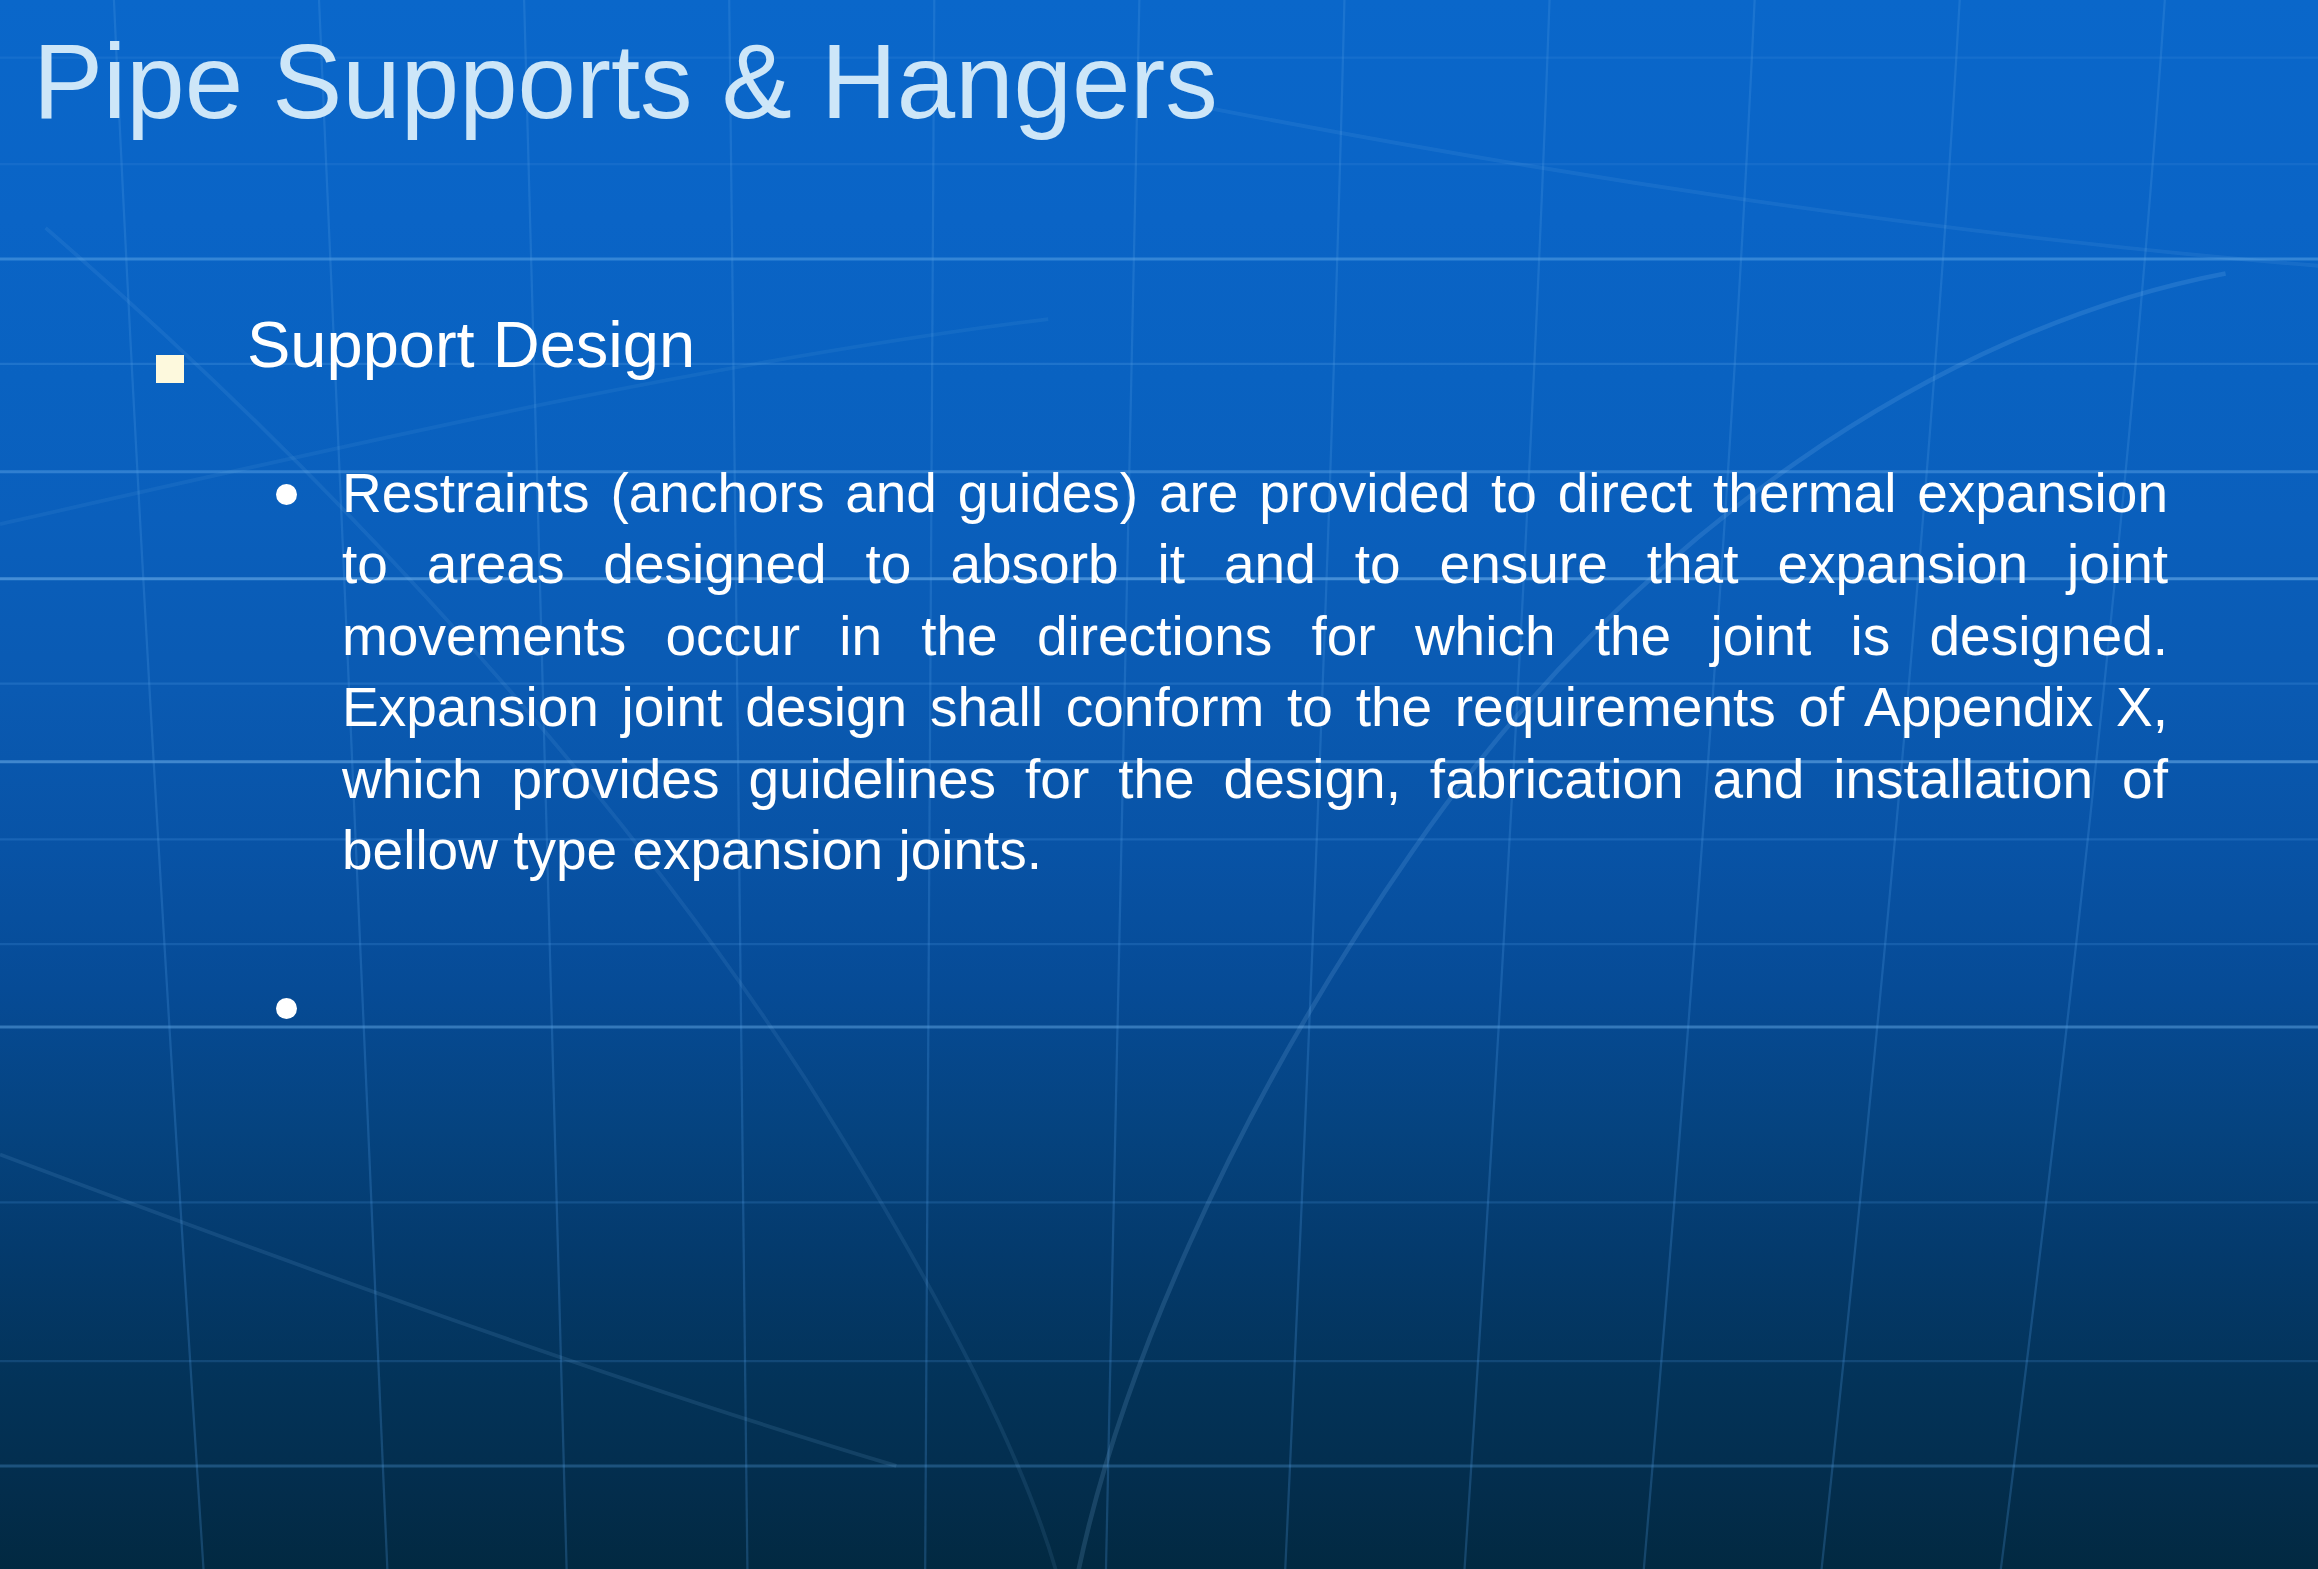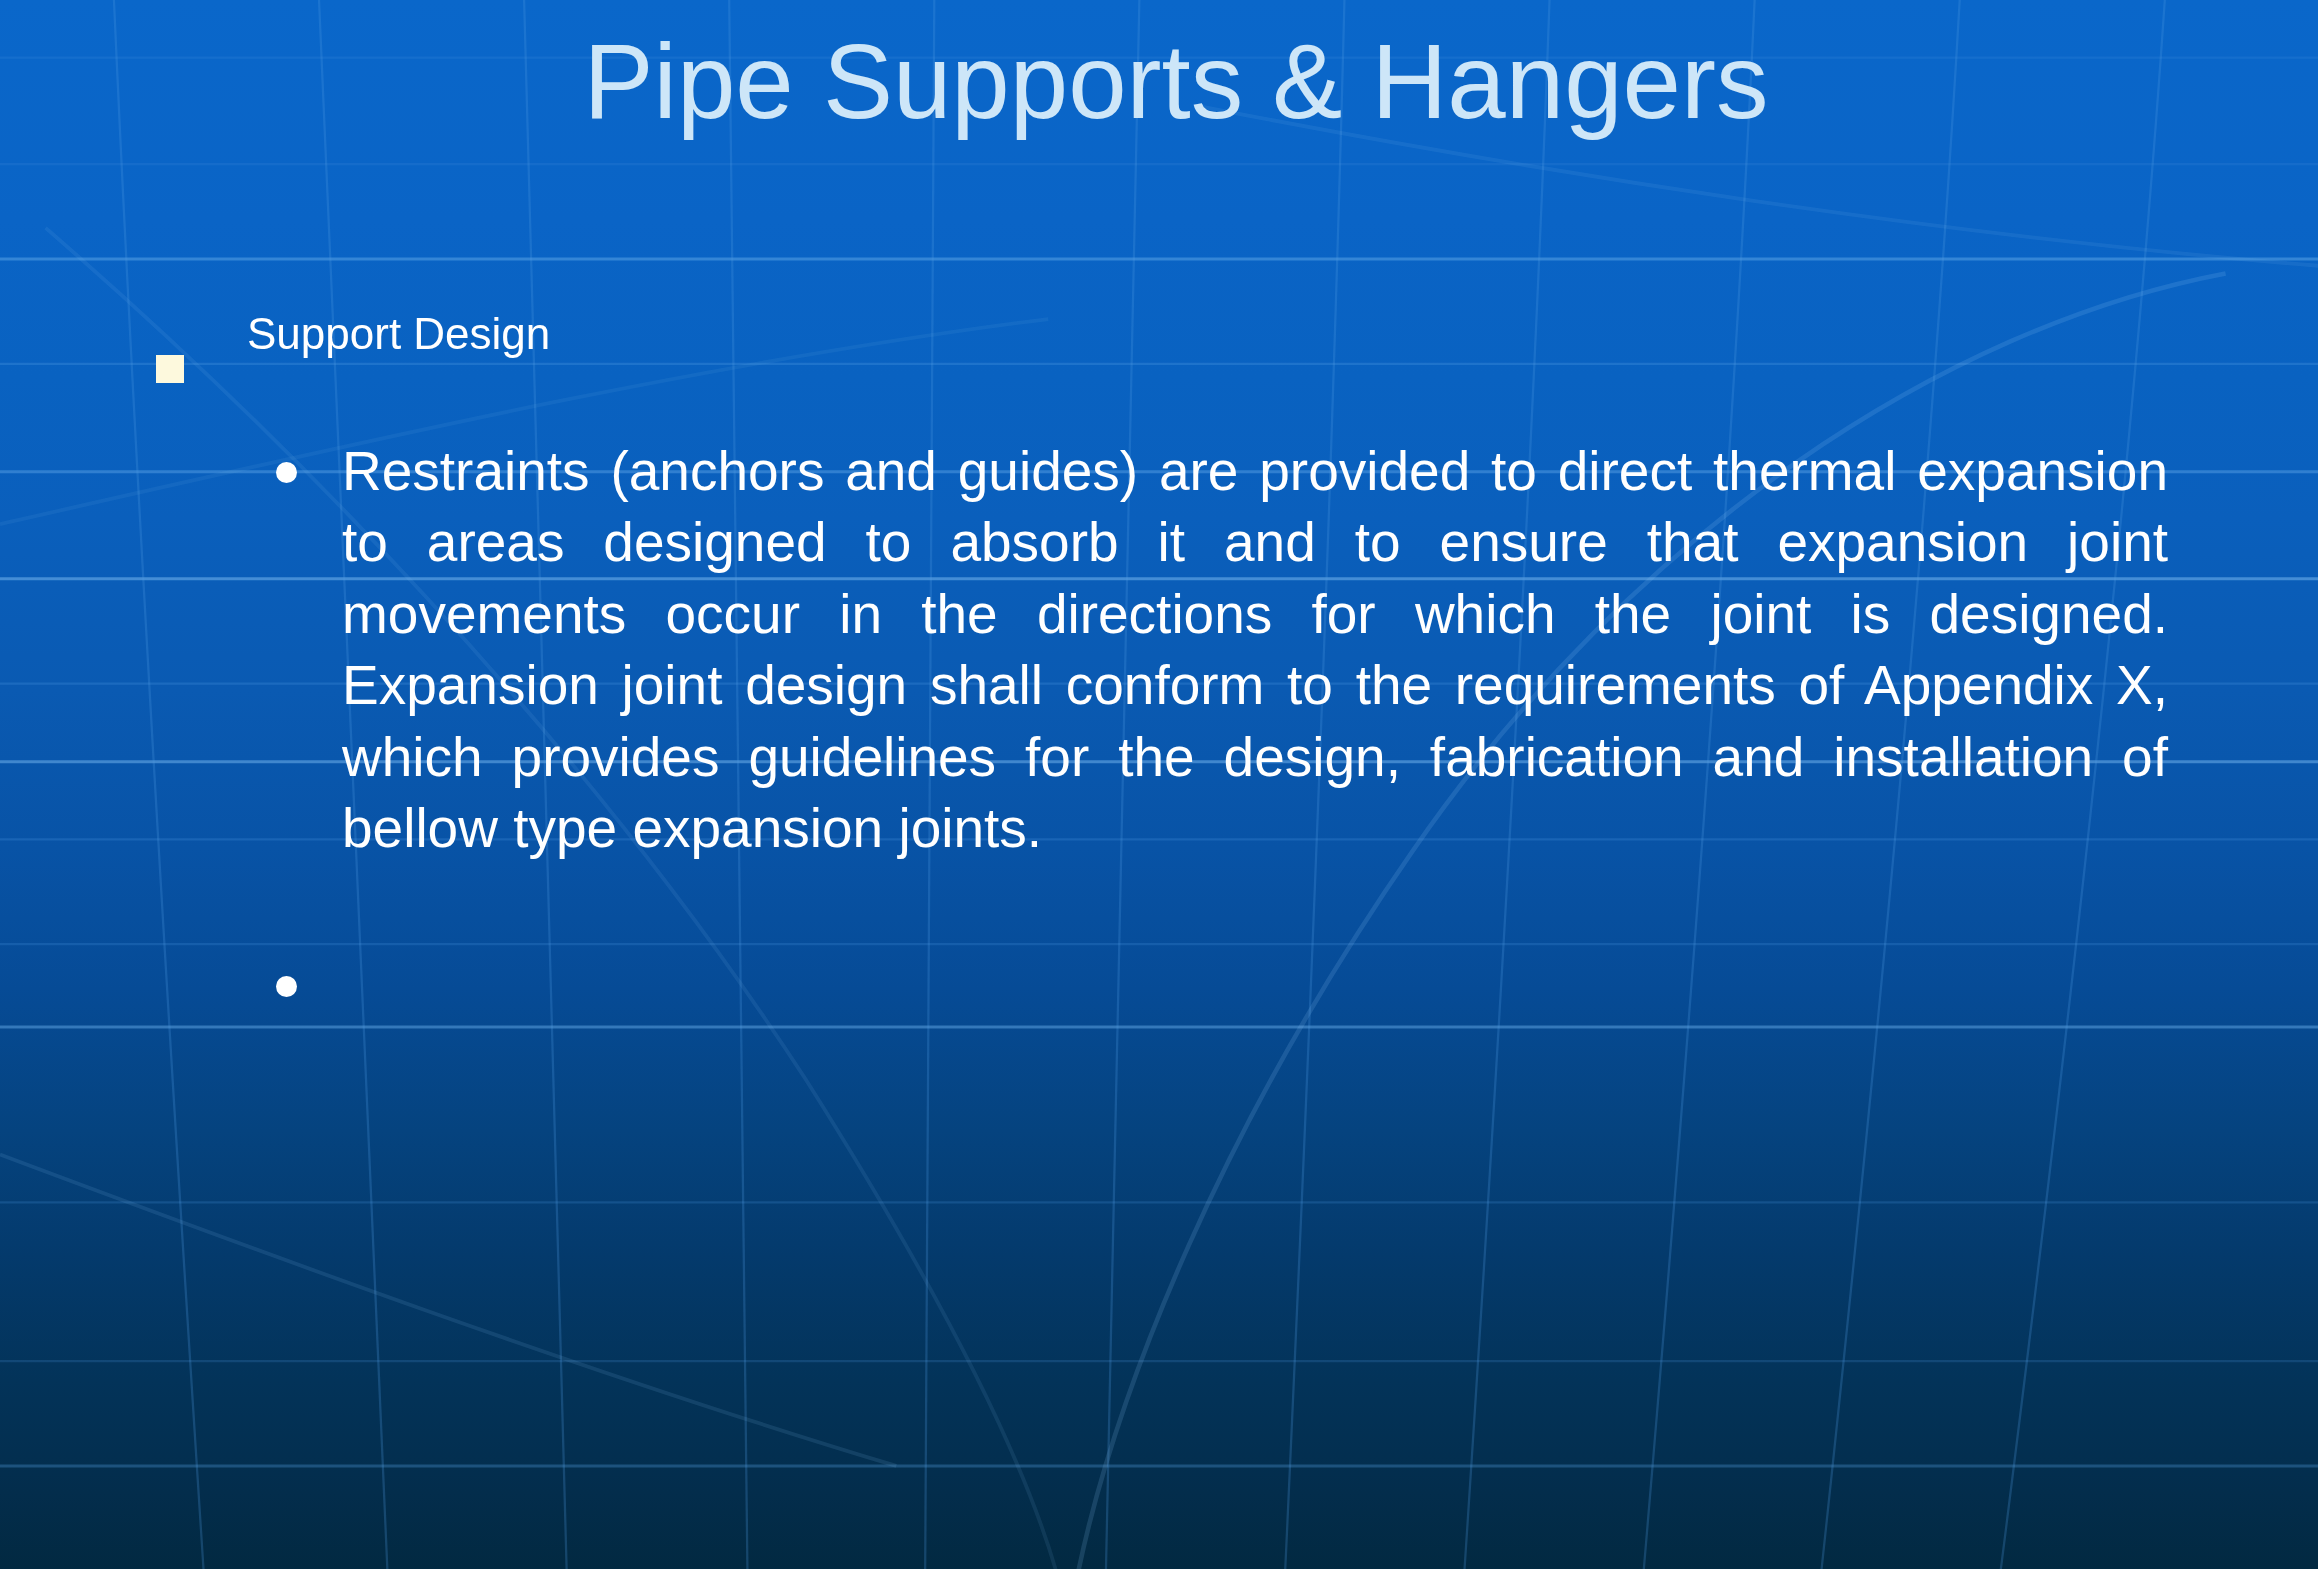--- a/index.html
+++ b/index.html
@@ -37,21 +37,20 @@
     height: 100%;
     pointer-events: none;
   }
 
   
   .title-block {
     position: absolute;
     left: 0;
     right: 0;
     top: 29px;
-    text-align: center;
     margin-left: 33px;
   }
   .slide-title {
     display: inline-block;
     color: #cde6f8;
     font-size: 105px;
     line-height: 1.0;
     font-weight: 400;
     letter-spacing: 0px;
     white-space: nowrap;
@@ -63,21 +62,21 @@
     left: 148px;
     top: 311px;
     width: 2020px;
   }
 
   
   .l1 {
     position: relative;
     padding-left: 99px;
     color: #ffffff;
-    font-size: 44px;
+    font-size: 65px;
     line-height: 1.04;
     margin: 0 0 0 0;
   }
   .sq-bullet {
     position: absolute;
     left: 7.6px;
     top: 44px;
     width: 28px;
     height: 28px;
     background: #fdf9dd;

